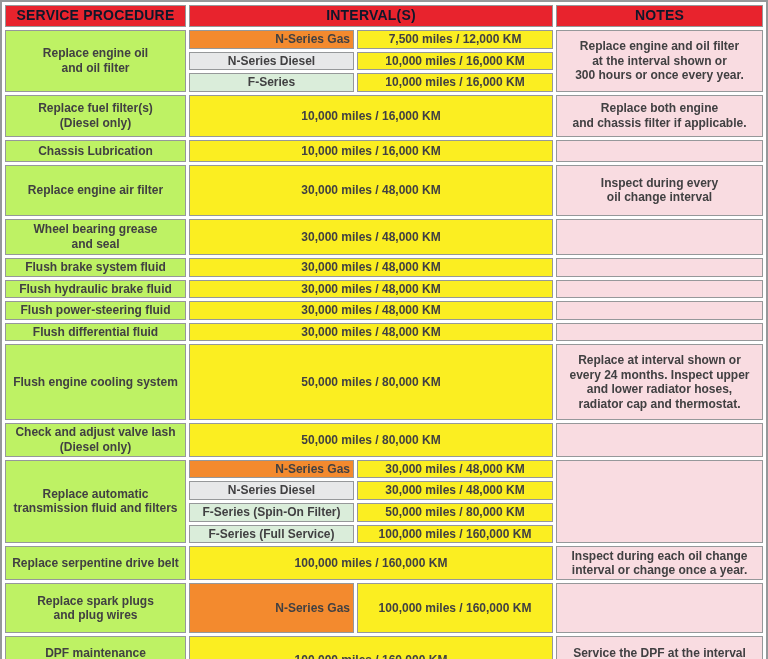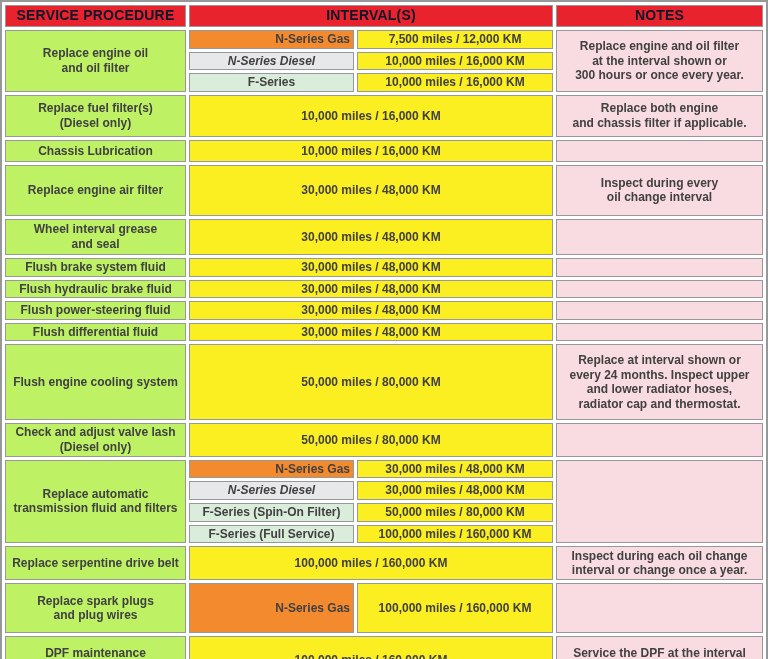--- a/index.html
+++ b/index.html
@@ -23,21 +23,21 @@
     white-space:pre-line; padding:1px 3px; overflow:hidden;
   }
   th.hdr {
     background:var(--header_red, #e8232d);
     color:#0f172a; font-size:14px; letter-spacing:0.2px;
   }
   td.proc    { background:#bef264; }
   td.interval{ background:var(--interval_yellow, #fbee21); }
   td.note    { background:var(--notes_pink, #f9dce1); }
   td.sub-orange { background:var(--orange, #f38a2e);text-align:right; }
-  td.sub-gray   { background:var(--light_gray, #e7e8e9);font-style:italic; }
+  td.sub-gray   { background:var(--light_gray, #e7e8e9); }
   td.sub-green  { background:var(--light_green, #daedda); }
 </style>
 </head>
 <body>
 
 <table class="sched">
   <colgroup>
     <col style="width:181px">
       <col style="width:165px">
       <col style="width:196px">
@@ -84,21 +84,21 @@
   </tr>
 
   <tr style="height:51px">
     <td class="proc">Replace engine air filter</td>
     <td class="interval" colspan="2">30,000 miles / 48,000 KM</td>
     <td class="note">Inspect during every
 oil change interval</td>
   </tr>
 
   <tr style="height:36px">
-    <td class="proc">Wheel interval grease
+    <td class="proc">Wheel bearing grease
 and seal</td>
     <td class="interval" colspan="2">30,000 miles / 48,000 KM</td>
     <td class="note"></td>
   </tr>
 
   <tr style="height:17px">
     <td class="proc">Flush brake system fluid</td>
     <td class="interval" colspan="2">30,000 miles / 48,000 KM</td>
     <td class="note"></td>
   </tr>

